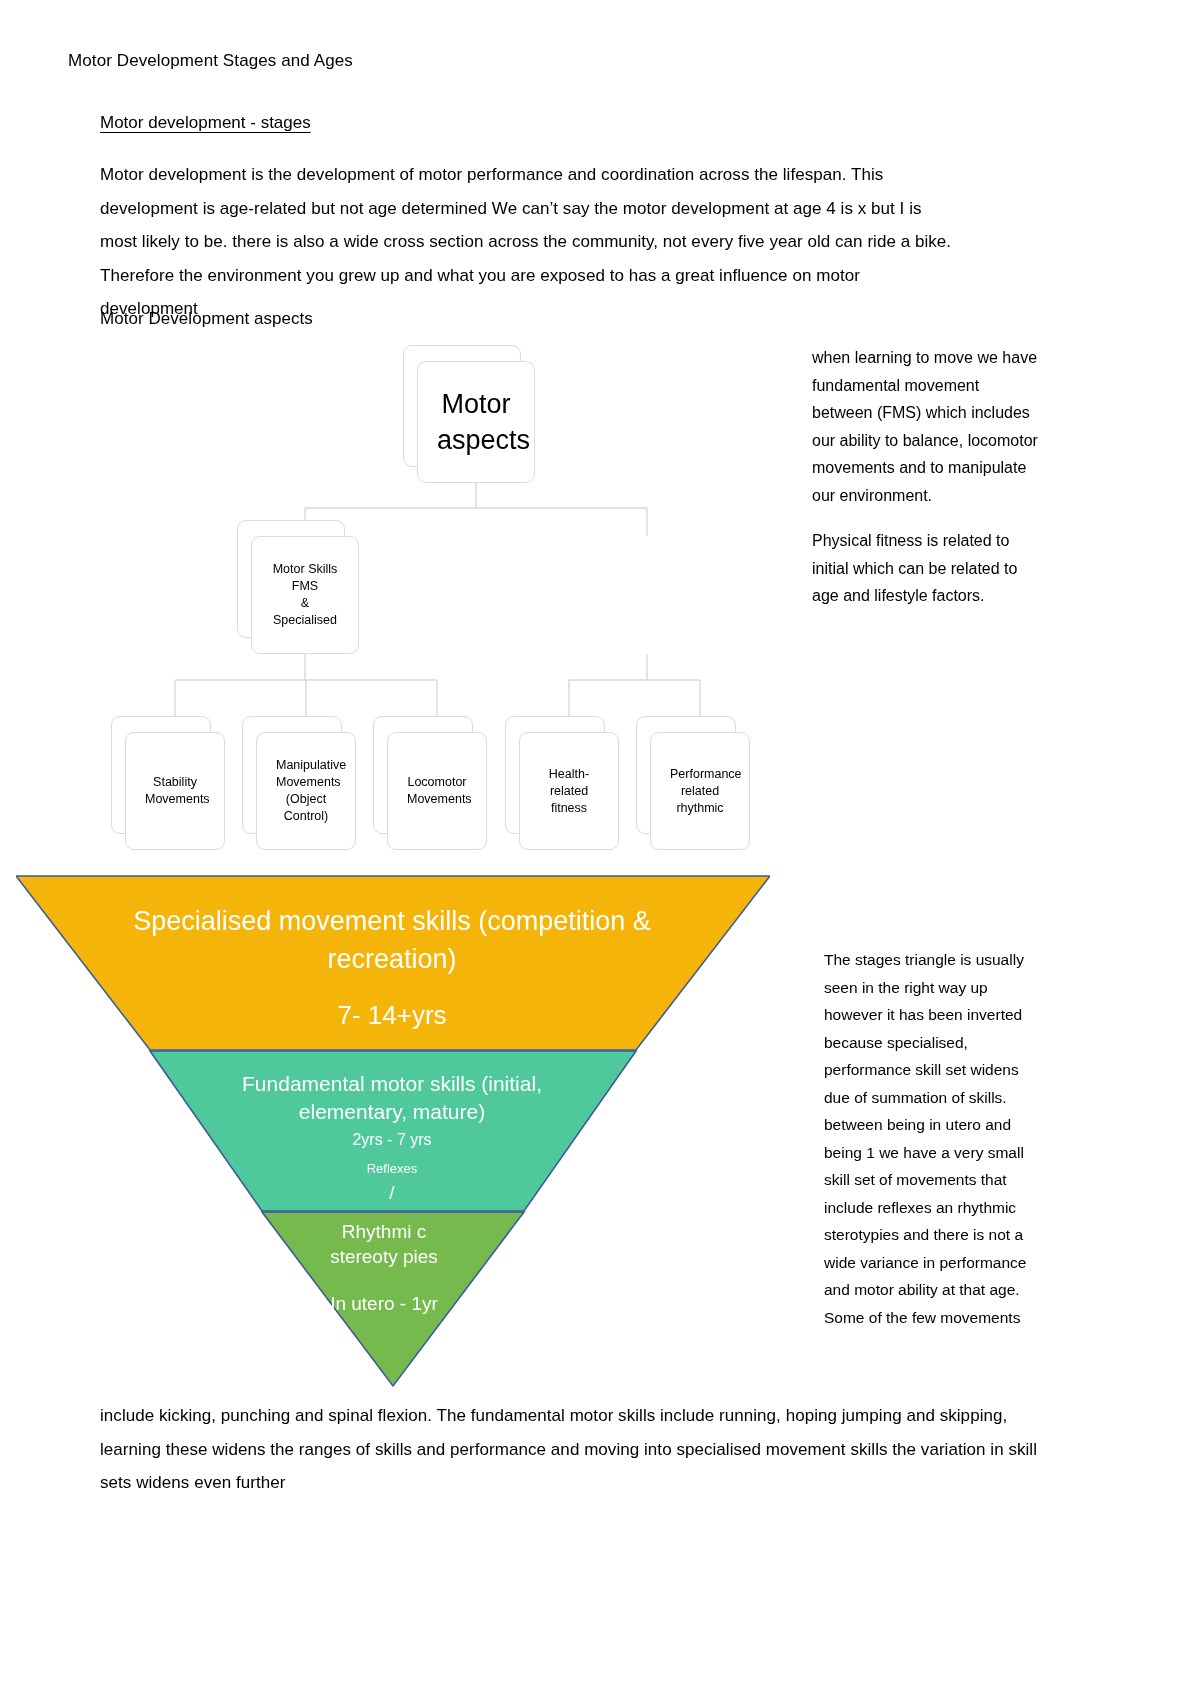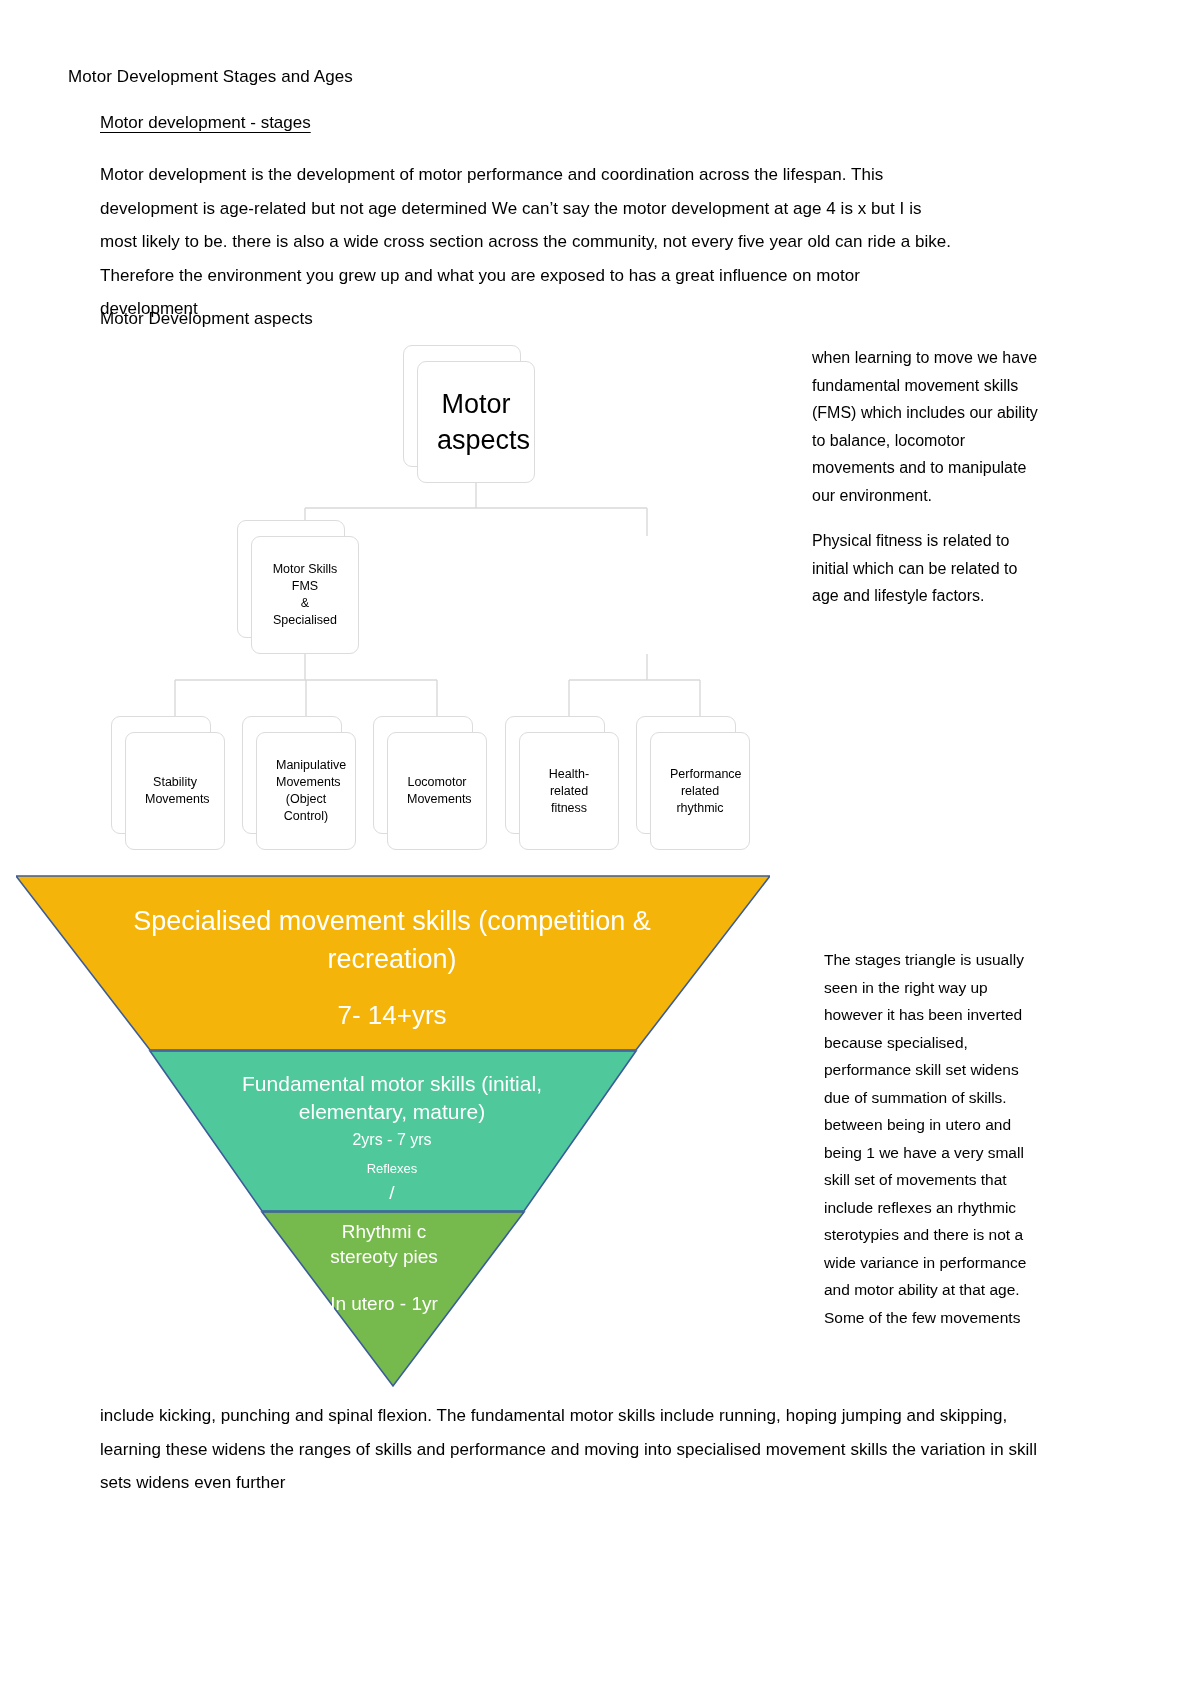--- a/index.html
+++ b/index.html
@@ -18,21 +18,21 @@
 
   .page {
     position: absolute;
     inset: 0;
   }
 
   
   .doc-title {
     position: absolute;
     left: 68px;
-    top: 64px;
+    top: 48px;
     font-size: 17px;
     line-height: 26px;
     letter-spacing: 0.1px;
     text-align: right;
   }
 
   .heading-underline {
     position: absolute;
     left: 100px;
     top: 110px;
@@ -236,21 +236,21 @@
 
   <div class="doc-title">Motor Development Stages and Ages</div>
 
   <div class="heading-underline">Motor development  - stages</div>
 
   <div class="body-para" id="intro-para">Motor development is the development of motor performance and coordination across the lifespan. This development is age-related but not age determined We can’t say the motor development at age 4 is x but I is most likely to be. there is also a wide cross section across the community, not every five year old can ride a bike. Therefore the environment you grew up and what you are exposed to has a great influence on motor development</div>
 
   <div class="body-para" id="aspects-label">Motor Development aspects</div>
 
   <div class="note-col" id="note-top">
-    <p>when learning to move we have fundamental movement skills (FMS) which includes our ability to balance, locomotor movements and to manipulate our environment.</p>
+    <p>when learning to move we have fundamental movement between (FMS) which includes our ability to balance, locomotor movements and to manipulate our environment.</p>
     <p>Physical fitness is related to initial which can be related to age and lifestyle factors.</p>
   </div>
 
   <div id="org-chart">
     <svg width="700" height="520">
       <g stroke="#d9d9d9" stroke-width="1.4" fill="none">
 
         <path d="M386 153 L386 178"></path>
         <path d="M215 178 L557 178"></path>
         <path d="M215 178 L215 206"></path>

